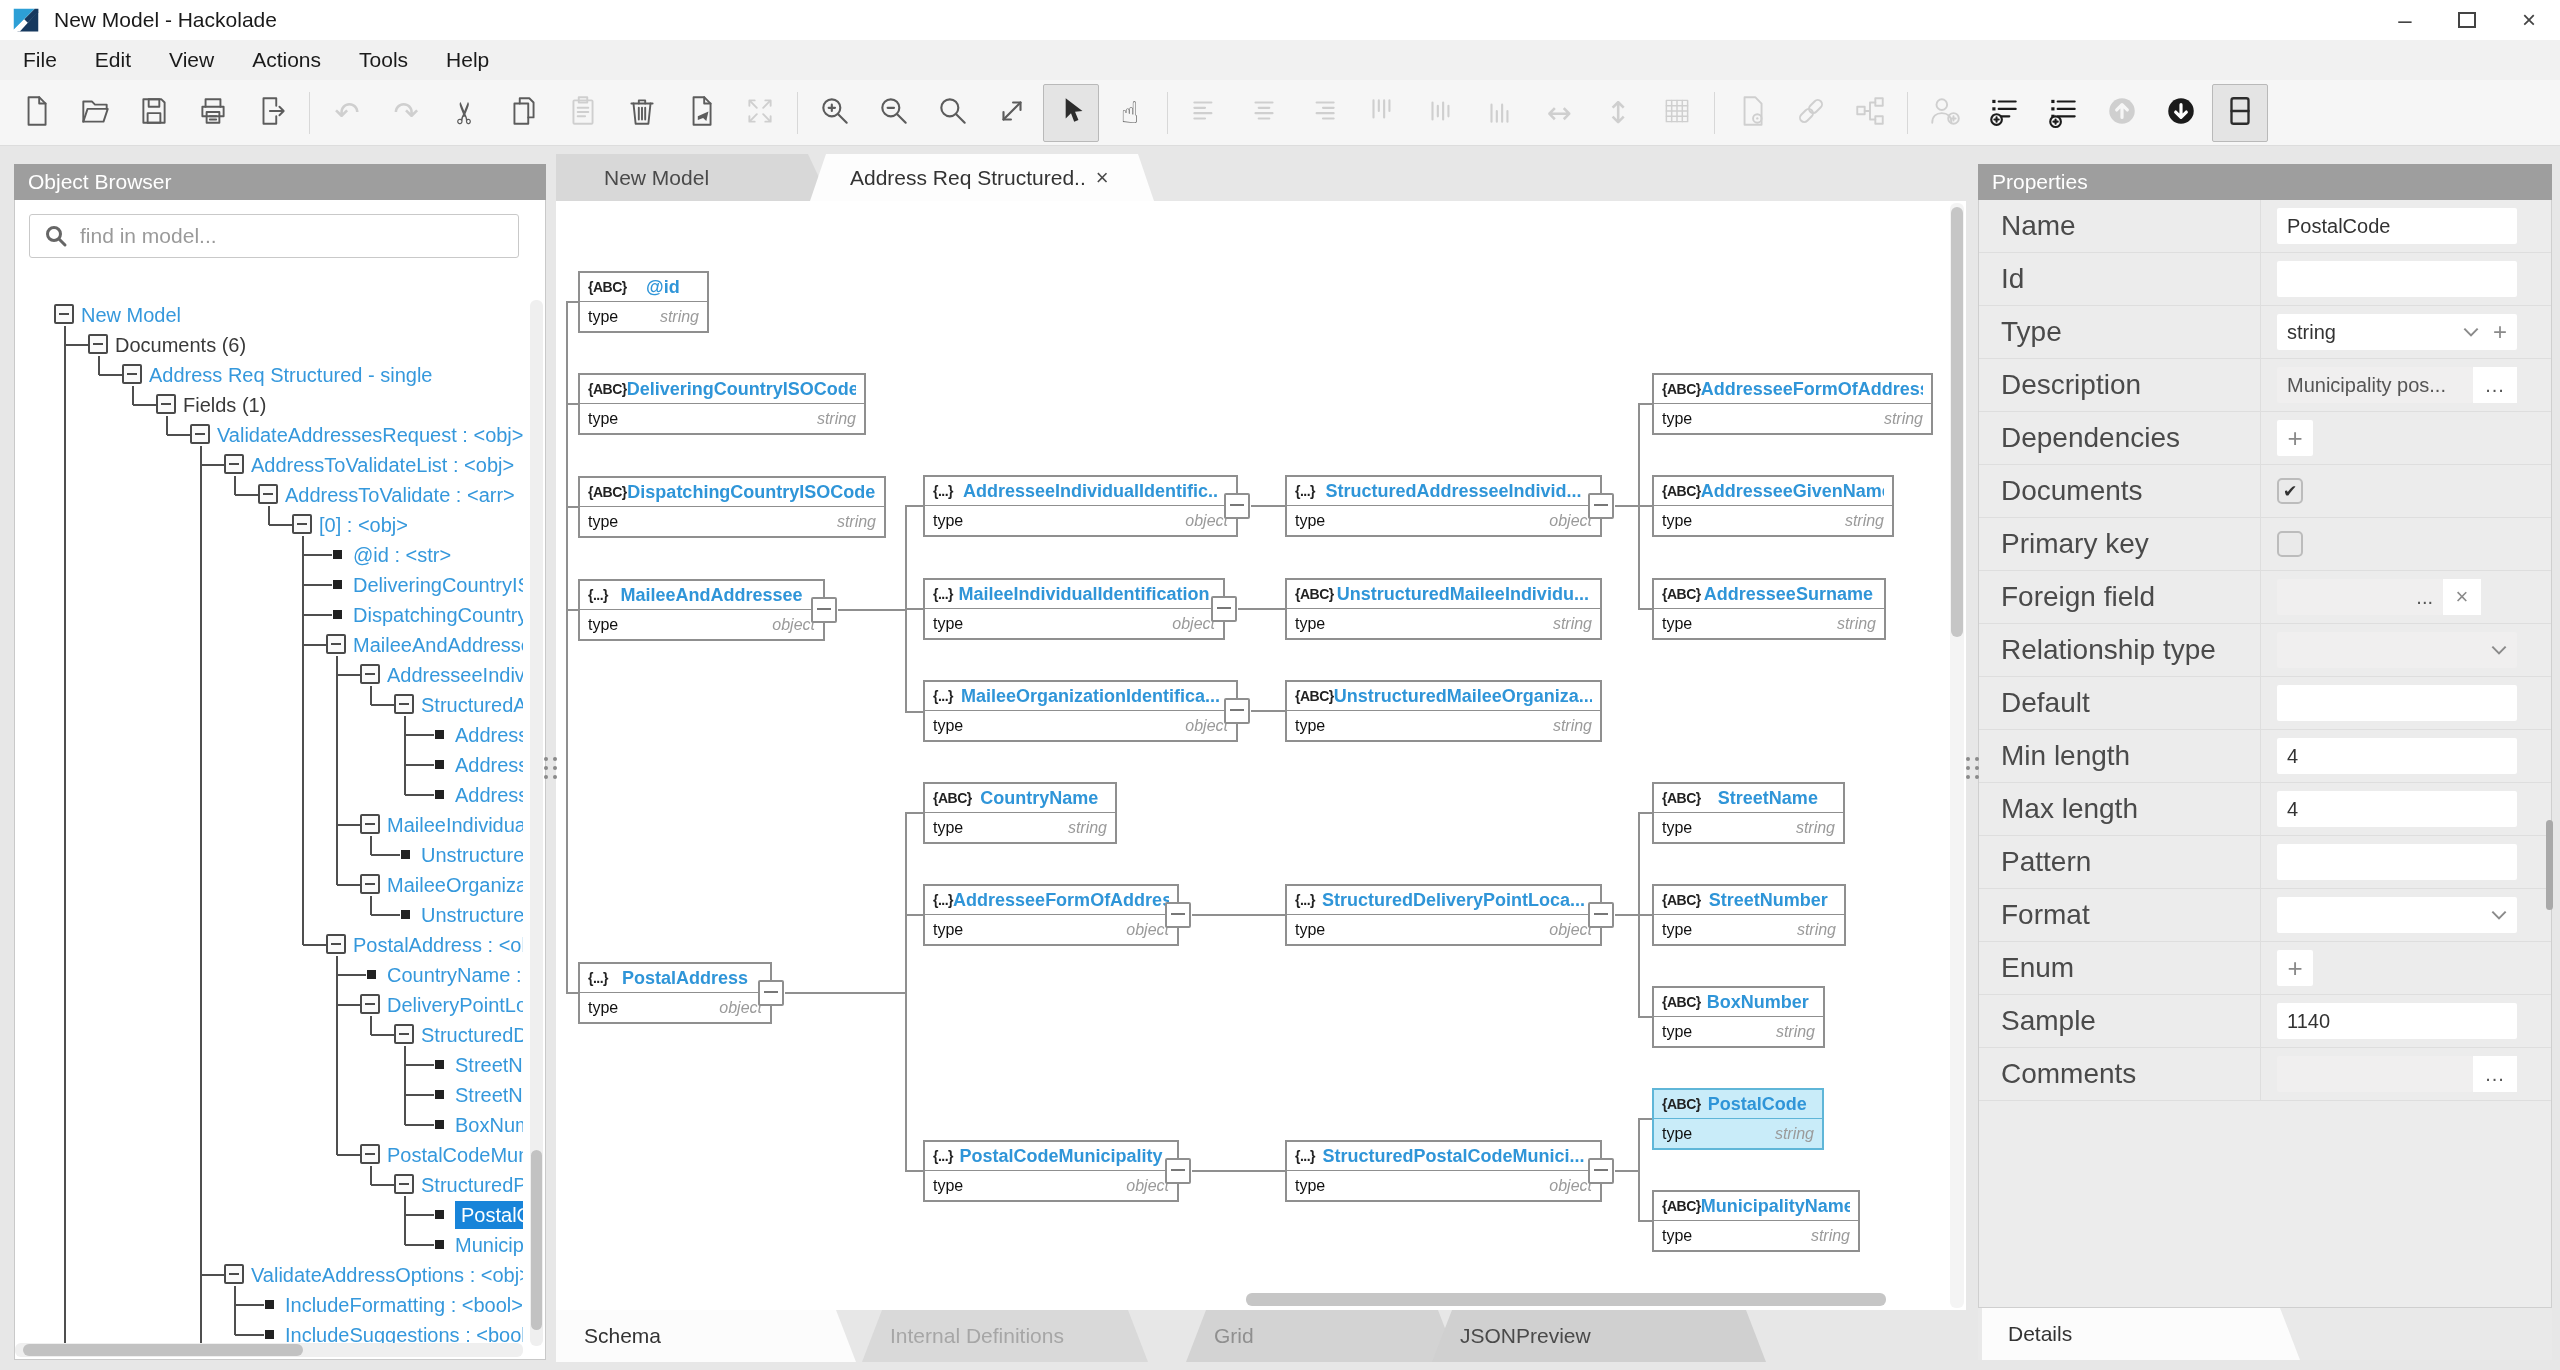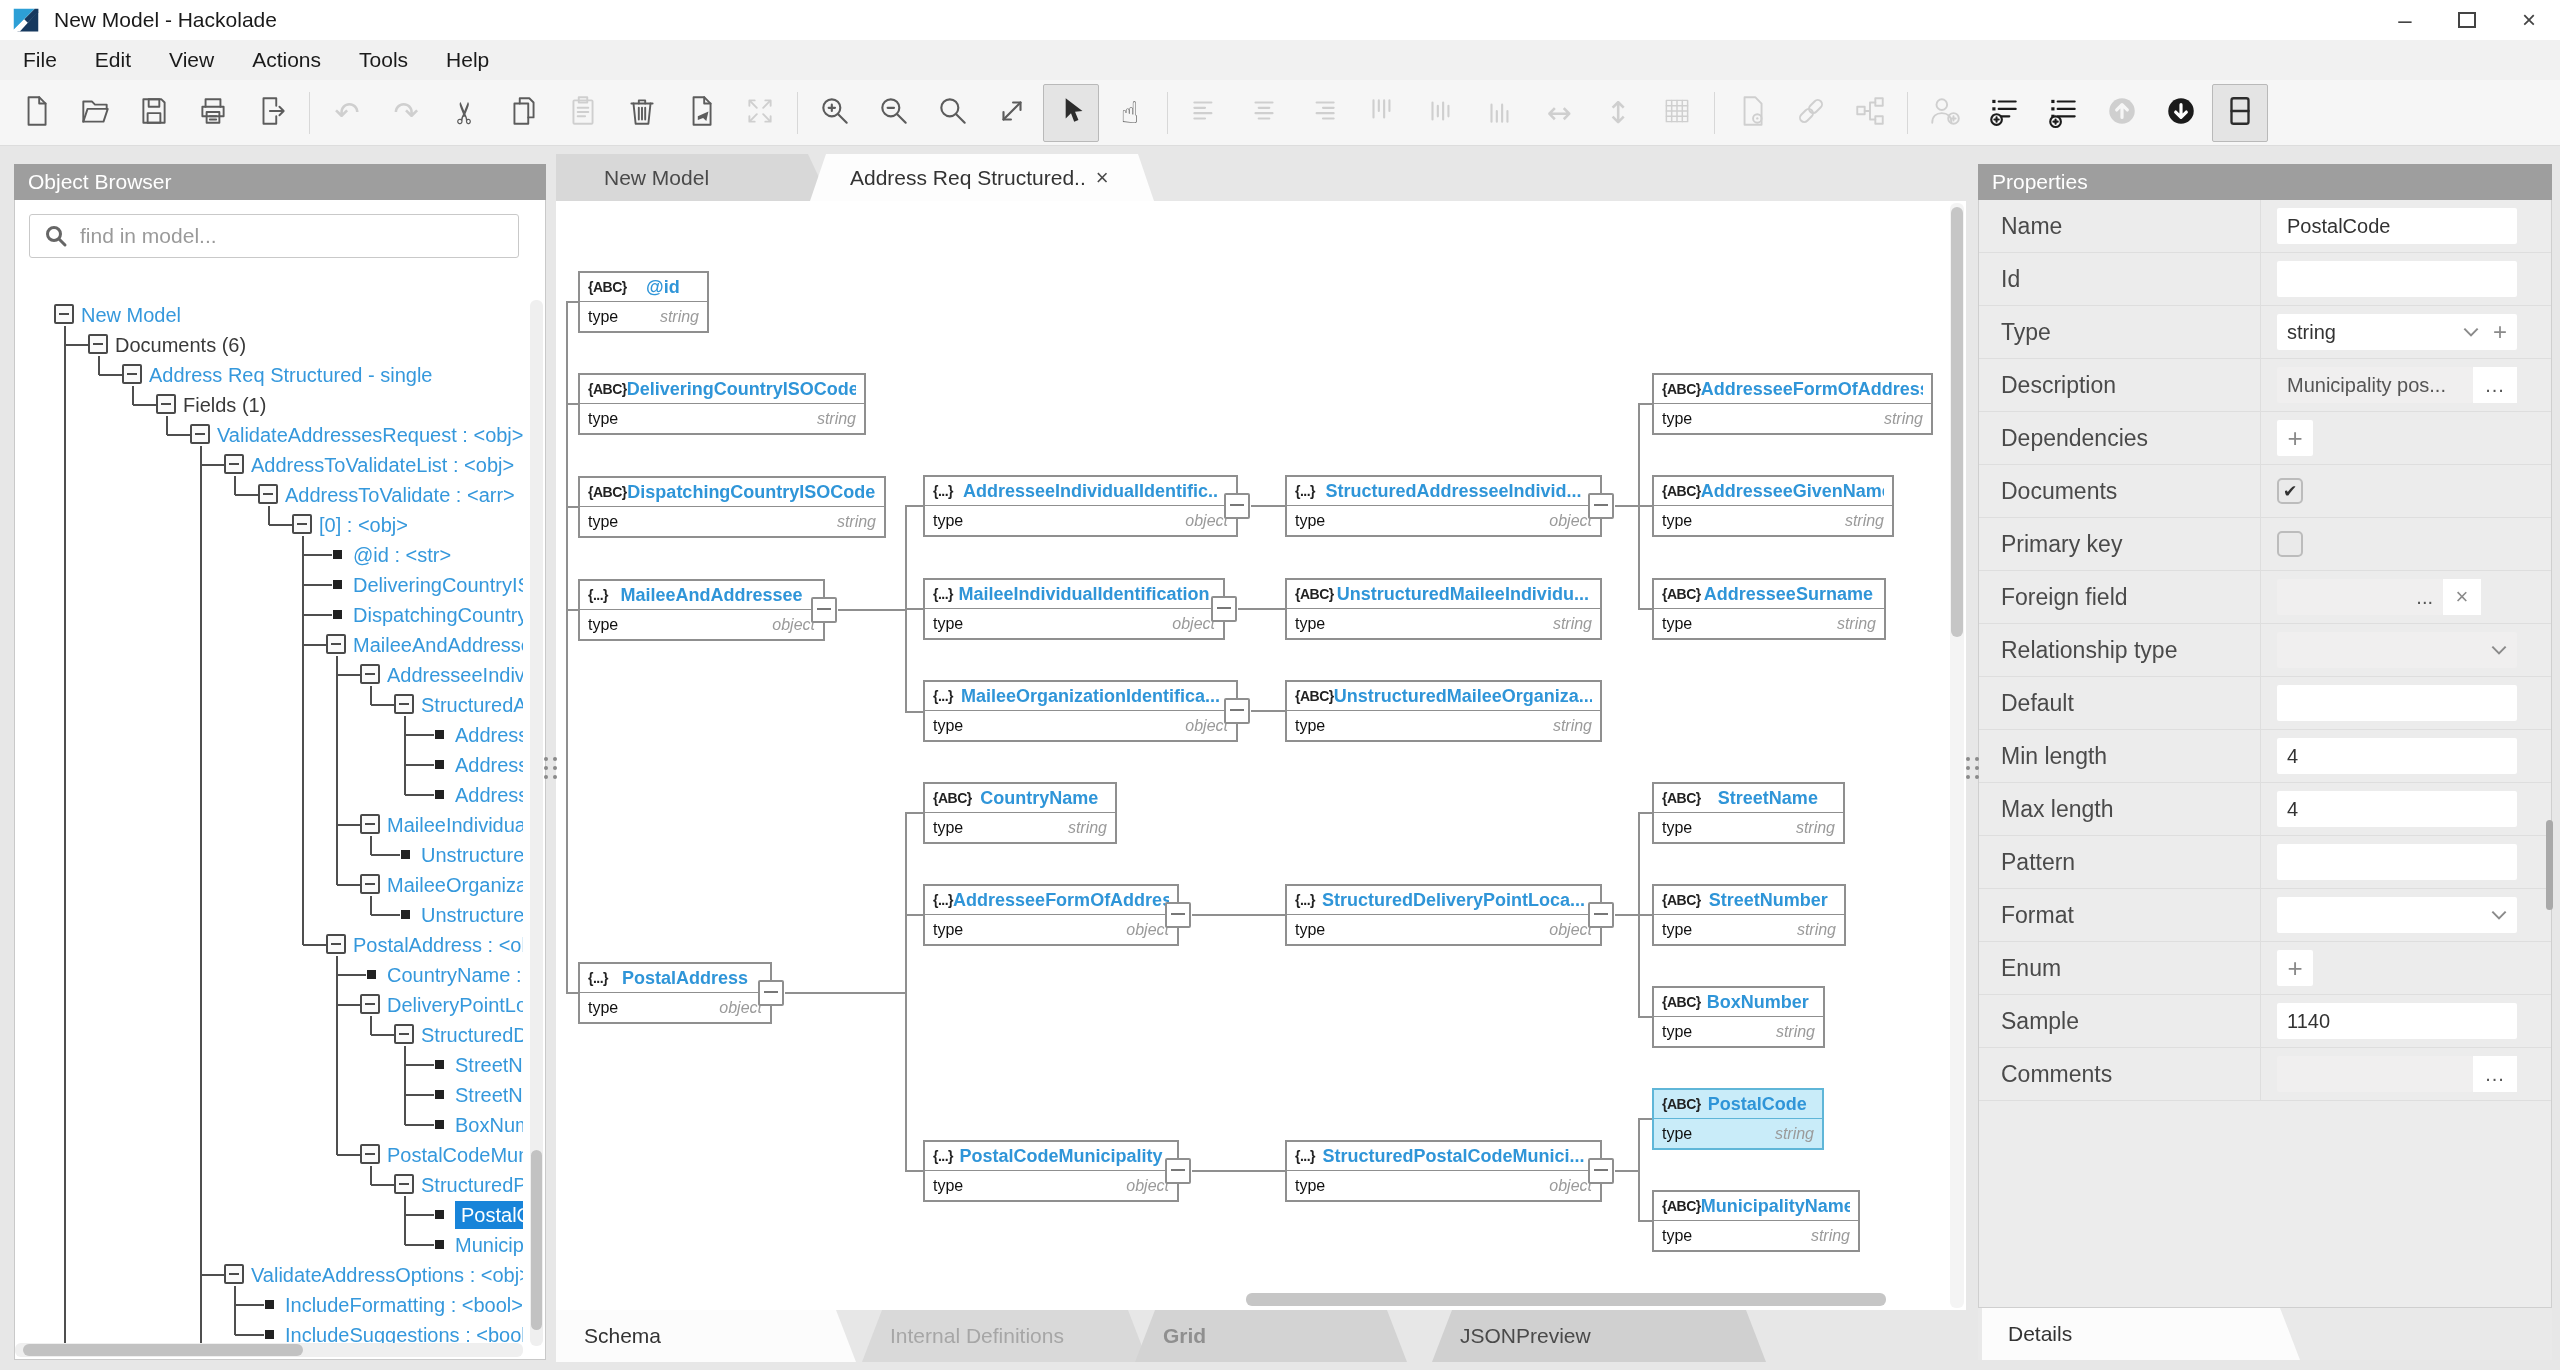--- a/index.html
+++ b/index.html
@@ -81,21 +81,21 @@
   .b-tab.mid{clip-path:polygon(20px 0,calc(100% - 20px) 0,100% 100%,0 100%);}
   .b-tab.active{background:#fcfcfc;color:#333;}
   .b-tab.faint{background:#d9d9d9;color:#a6a6a6;}
   .b-tab.midtone{background:#d3d3d3;color:#8f8f8f;}
   .b-tab.strong{background:#d0d0d0;color:#4a4a4a;}
 
   
   #prop-header{left:1978px;top:164px;width:574px;}
   #prop-body{position:absolute;left:1978px;top:200px;width:574px;height:1108px;background:#ececec;border:1px solid #cfcfcf;border-top:none;box-sizing:border-box;}
   .prow{display:flex;height:52px;border-bottom:1px solid #dedede;align-items:center;}
-  .plabel{width:282px;flex:none;font-size:23px;color:#4a4a4a;padding-left:22px;box-sizing:border-box;border-right:1px solid #dedede;height:100%;display:flex;align-items:center;}
+  .plabel{width:282px;flex:none;font-size:28px;color:#4a4a4a;padding-left:22px;box-sizing:border-box;border-right:1px solid #dedede;height:100%;display:flex;align-items:center;}
   .pval{flex:1;display:flex;align-items:center;padding-left:16px;}
   .pinput{width:240px;height:36px;background:#fff;border-radius:2px;display:flex;align-items:center;font-size:20px;color:#333;padding:0 10px;box-sizing:border-box;}
   .pinput.gray{background:#f0efef;color:#555;}
   .pchev{margin-left:auto;flex:none;color:#8a8a8a;}
   .pplus-inline{flex:none;color:#8a8a8a;font-size:24px;margin-left:14px;}
   .pdots{flex:none;width:44px;height:36px;background:#fff;display:flex;align-items:center;justify-content:center;color:#555;font-size:20px;letter-spacing:1px;}
   .pxbtn{flex:none;width:38px;height:36px;background:#fff;display:flex;align-items:center;justify-content:center;color:#8a8a8a;font-size:22px;}
   .pplusbox{width:36px;height:36px;background:#fff;border-radius:2px;display:flex;align-items:center;justify-content:center;color:#8a8a8a;font-size:26px;}
   .pcheck{width:26px;height:26px;border:2px solid #bcbcbc;border-radius:5px;background:#eaeaea;display:flex;align-items:center;justify-content:center;font-size:17px;color:#333;box-sizing:border-box;}
   #prop-footer{position:absolute;left:1978px;top:1308px;width:574px;height:52px;background:#e9e9e9;}
@@ -1005,21 +1005,21 @@
     <div class="e-type">
       <span class="e-type-k">type</span>
       <span class="e-type-v">string</span>
         </div>
       </div>
     </div>
 
   <div id="bottom-tabs">
       <div class="b-tab first active" style="left: 0px; width: 300px;">Schema</div>
       <div class="b-tab mid faint" style="left: 306px; width: 286px;">Internal Definitions</div>
-      <div class="b-tab mid midtone" style="left: 579px; width: 272px; font-weight: bold;">Grid</div>
+      <div class="b-tab mid midtone" style="left: 630px; width: 272px;">Grid</div>
       <div class="b-tab mid strong" style="left: 876px; width: 334px;">JSONPreview</div>
     </div>
 
   <div id="prop-header" class="panel-header">
     <span>Properties</span>
   </div>
   <div id="prop-body">
       <div class="prow">
         <div class="plabel">Name</div>
         <div class="pval">

